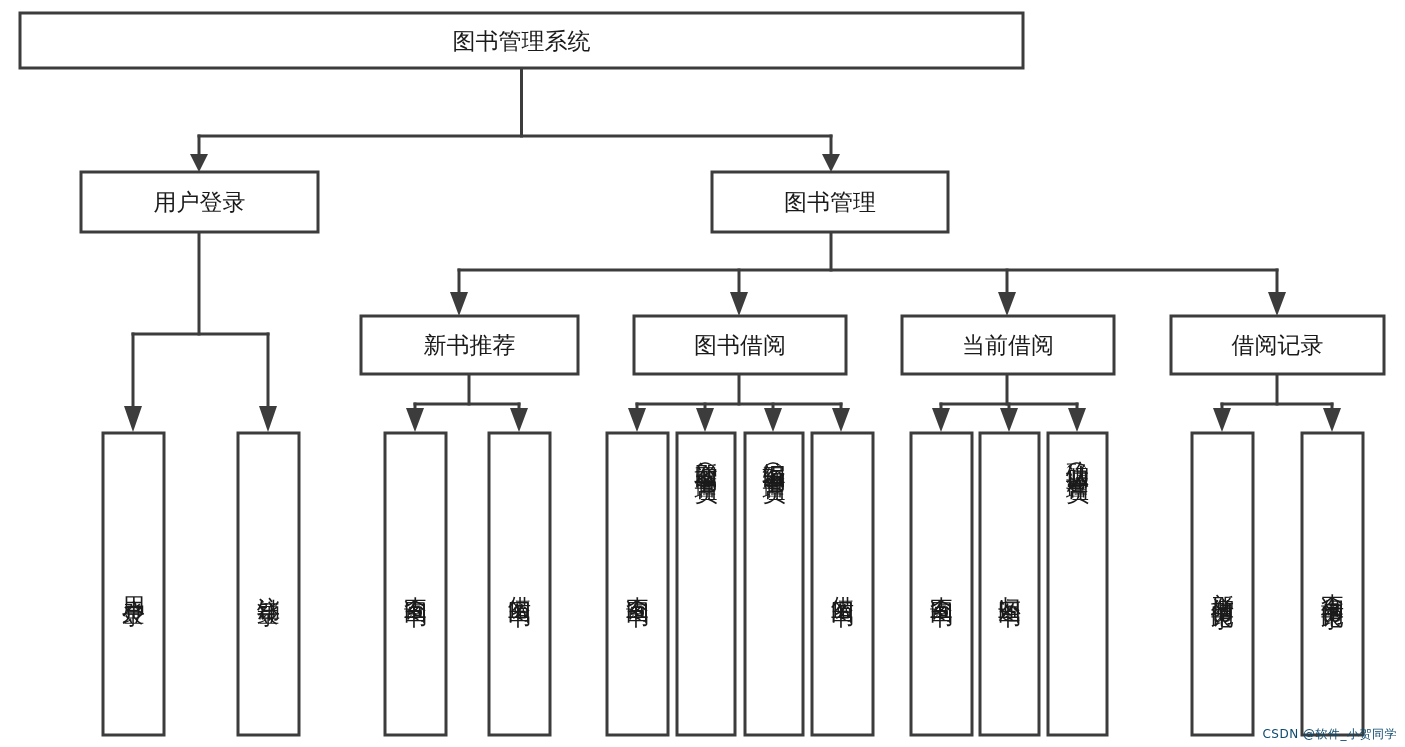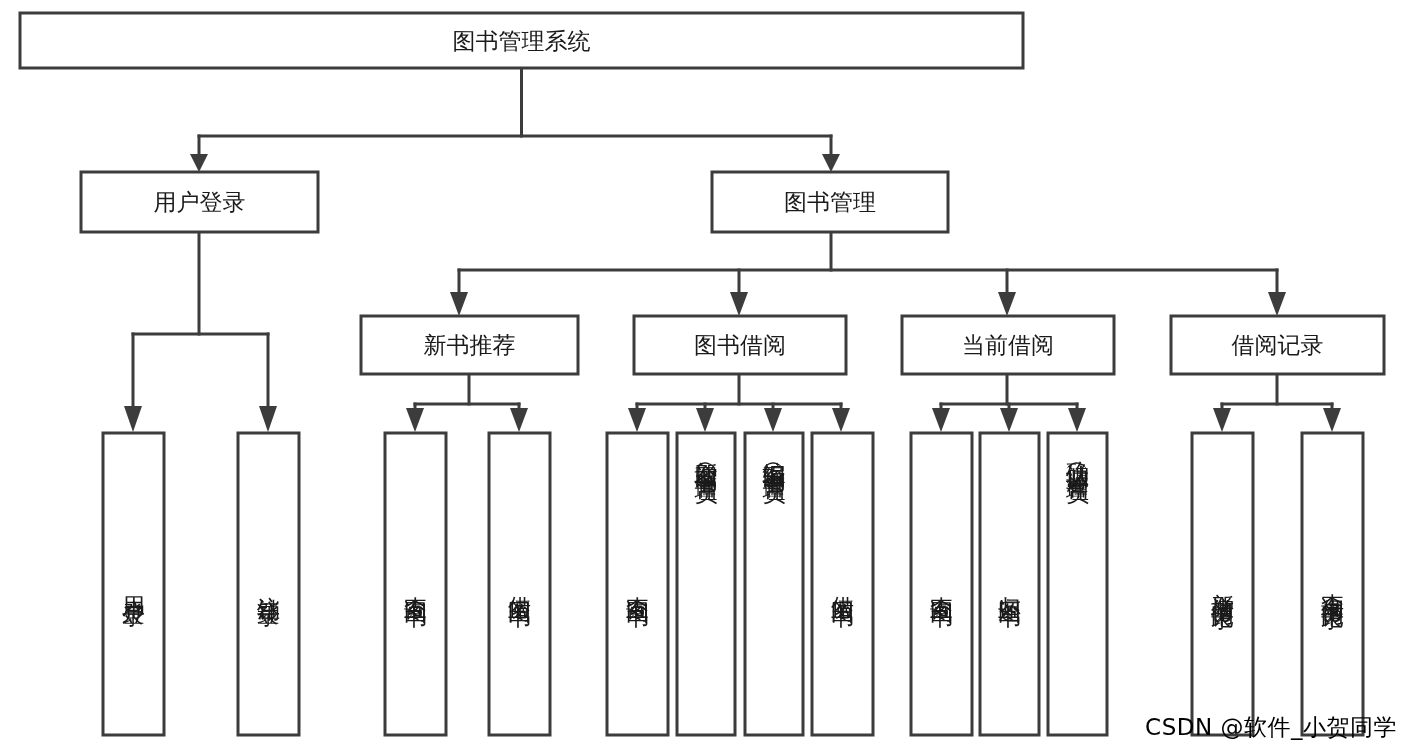--- a/index.html
+++ b/index.html
@@ -65,22 +65,22 @@
     letter-spacing: 3px;
     color: #1a1a1a;
     white-space: nowrap;
     text-align: center;
   }
   #watermark {
     position: absolute;
     right: 8px;
     bottom: 4px;
     font-family: "DejaVu Sans", "Liberation Sans", sans-serif;
-    font-size: 23px;
-    color: #000000;
+    font-size: 12px;
+    color: #0c4a6e;
     letter-spacing: 0.5px;
     white-space: nowrap;
   }
 </style>
 </head>
 <body>
 
 <div id="diagram-root">
 
   <svg class="flow" viewBox="0 0 1405 747">

